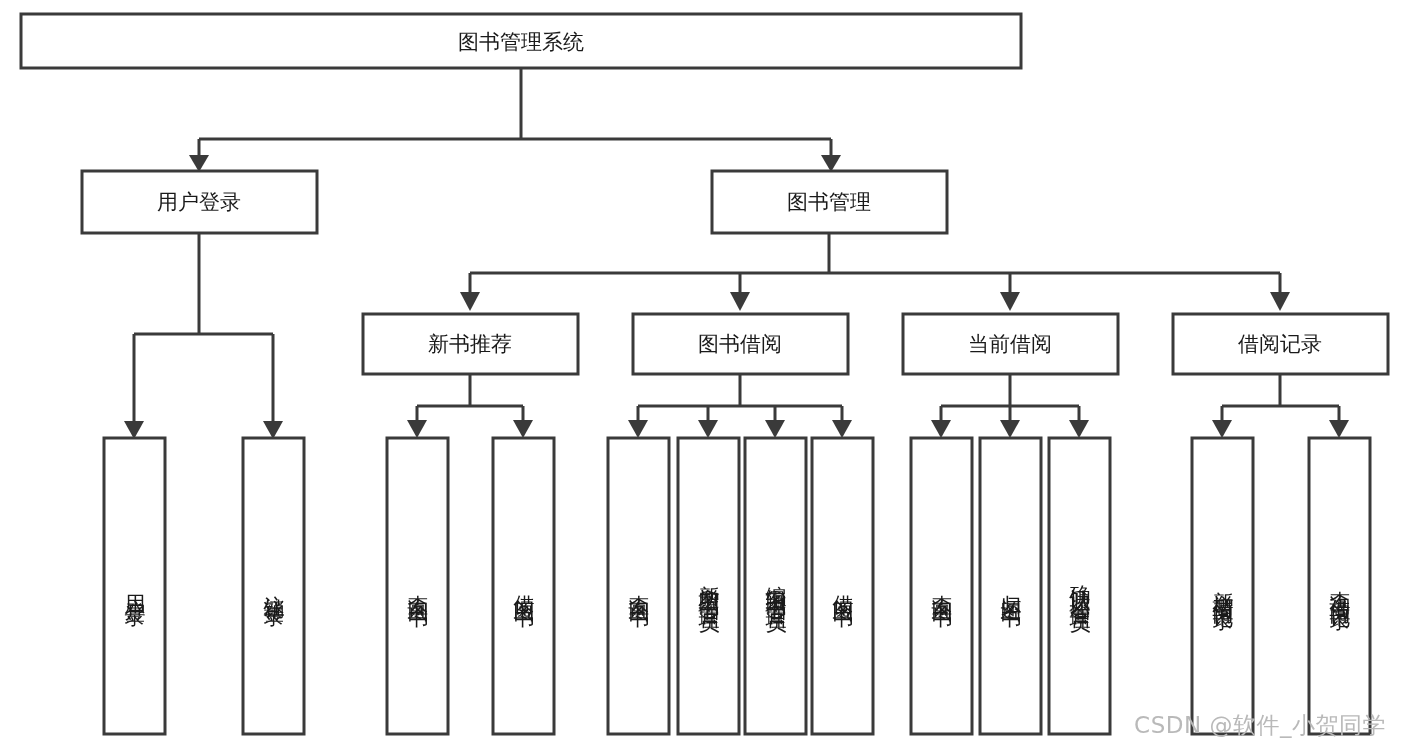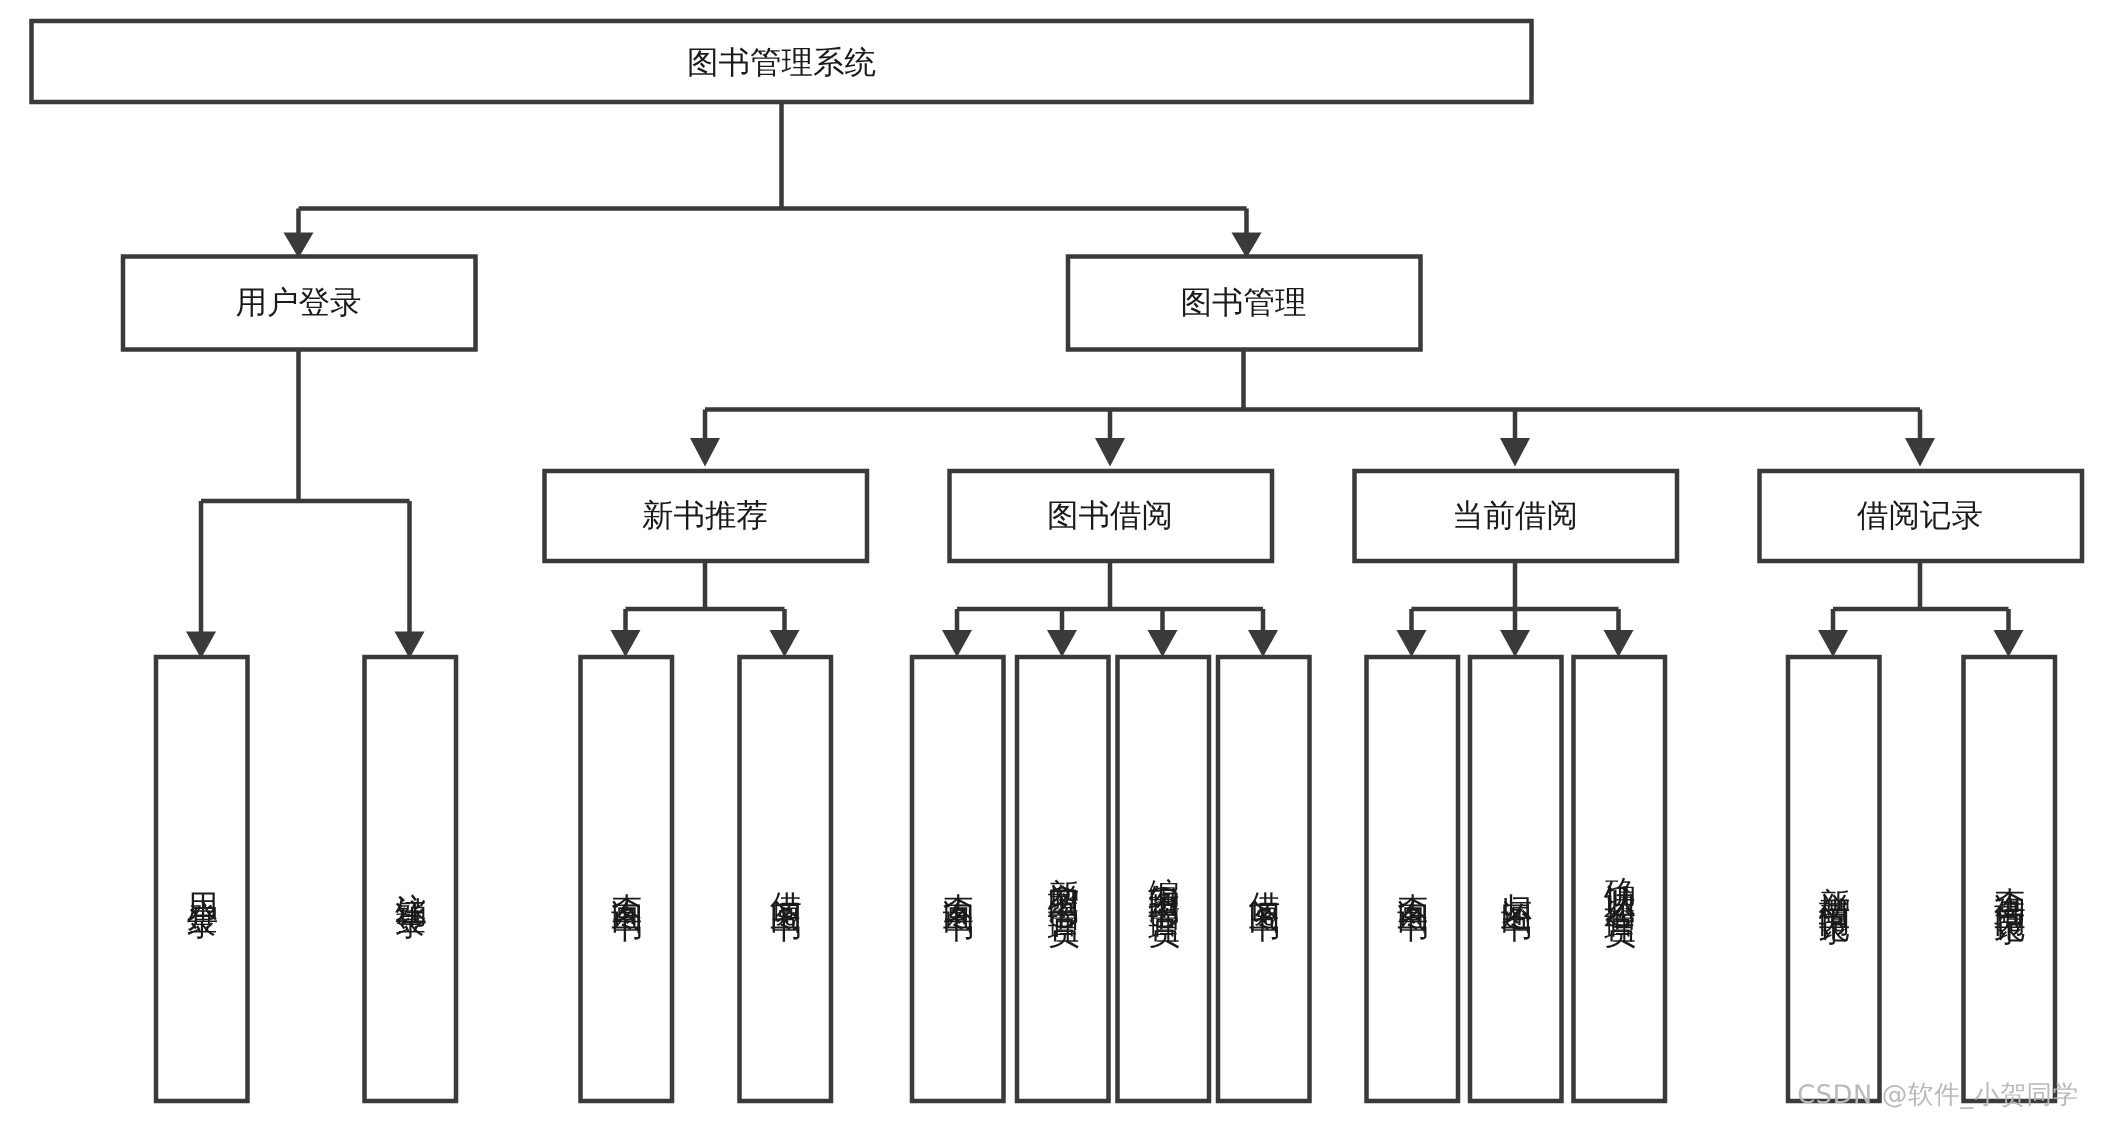--- a/index.html
+++ b/index.html
@@ -64,21 +64,21 @@
     letter-spacing: 4px;
     color: #1a1a1a;
     white-space: nowrap;
     text-align: center;
   }
   .watermark {
     position: absolute;
     right: 8px;
     bottom: 6px;
     font-family: "DejaVu Sans", "Liberation Sans", sans-serif;
-    font-size: 17px;
+    font-size: 23px;
     color: #b9b9b9;
     letter-spacing: 0.5px;
     white-space: nowrap;
   }
 </style>
 </head>
 <body>
 
 <div id="diagram-root">
 

